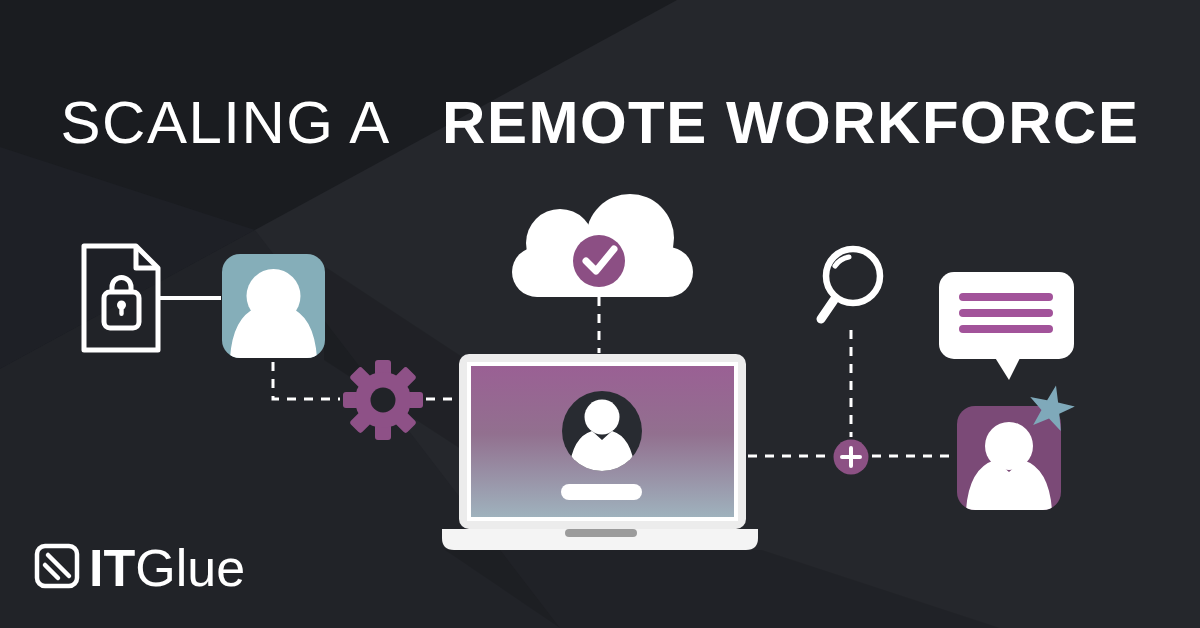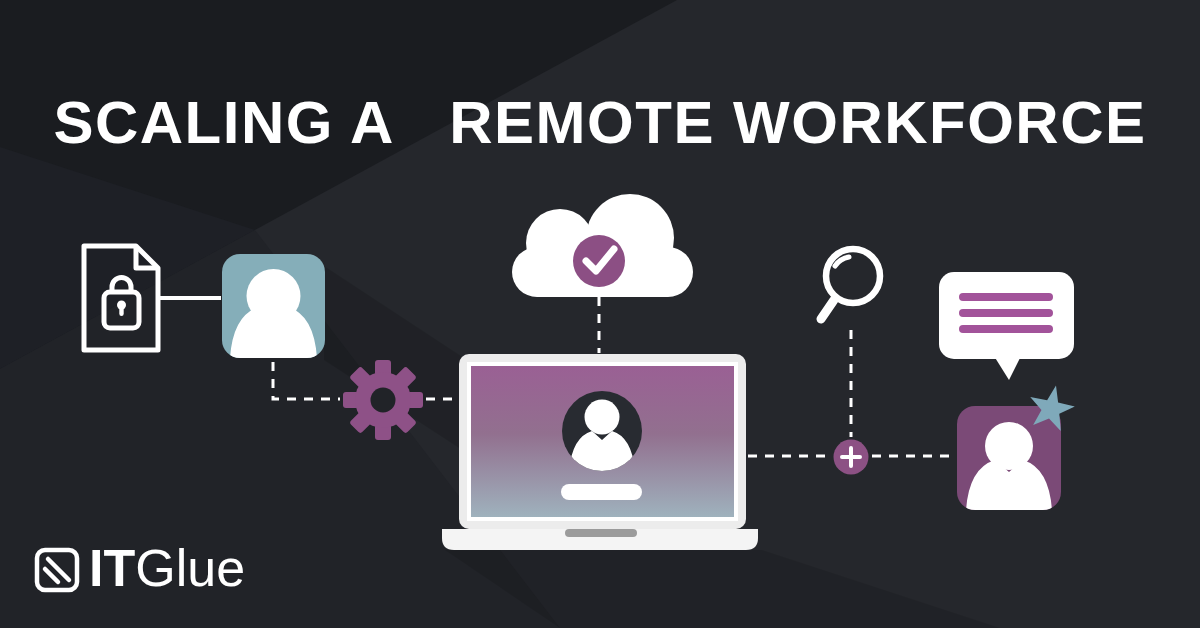--- a/index.html
+++ b/index.html
@@ -13,26 +13,26 @@
   .facet-wedge  {background:var(--bg-wedge,#1e2026);clip-path:polygon(0 147px,255px 230px,0 369px);}
   .facet-bottom {background:var(--bg-mid,#212328);clip-path:polygon(0 369px,255px 230px,560px 628px,0 628px);}
   .shadow-band  {position:absolute;inset:0;background:rgba(0,0,0,.13);}
   .shadow-avatar{clip-path:polygon(324px 266px,470px 362px,470px 455px,324px 360px);}
   .shadow-laptop{clip-path:polygon(445px 550px,762px 550px,1000px 628px,560px 628px);background:rgba(0,0,0,.11);}
   .headline{
     position:absolute;top:92px;left:0;width:100%;
     text-align:center;color:#fff;font-size:60px;line-height:62px;
     letter-spacing:1.5px;white-space:nowrap;
   }
-  .headline .light{font-weight:700;}
+  .headline .light{font-weight:400;}
   .headline .bold{font-weight:700;text-align:right;}
   .art{position:absolute;left:0;top:0;}
   .logo{
     position:absolute;left:34px;top:543px;height:50px;
-    display:flex;align-items:flex-end;color:#fff;
+    display:flex;align-items:flex-start;color:#fff;
   }
   .logo .mark{margin-right:9px;}
   .logo .txt{font-size:52px;line-height:50px;letter-spacing:0;}
   .logo .b{font-weight:700;}
   .logo .r{font-weight:400;}
 </style>
 </head>
 <body>
 
 <div class="canvas">

